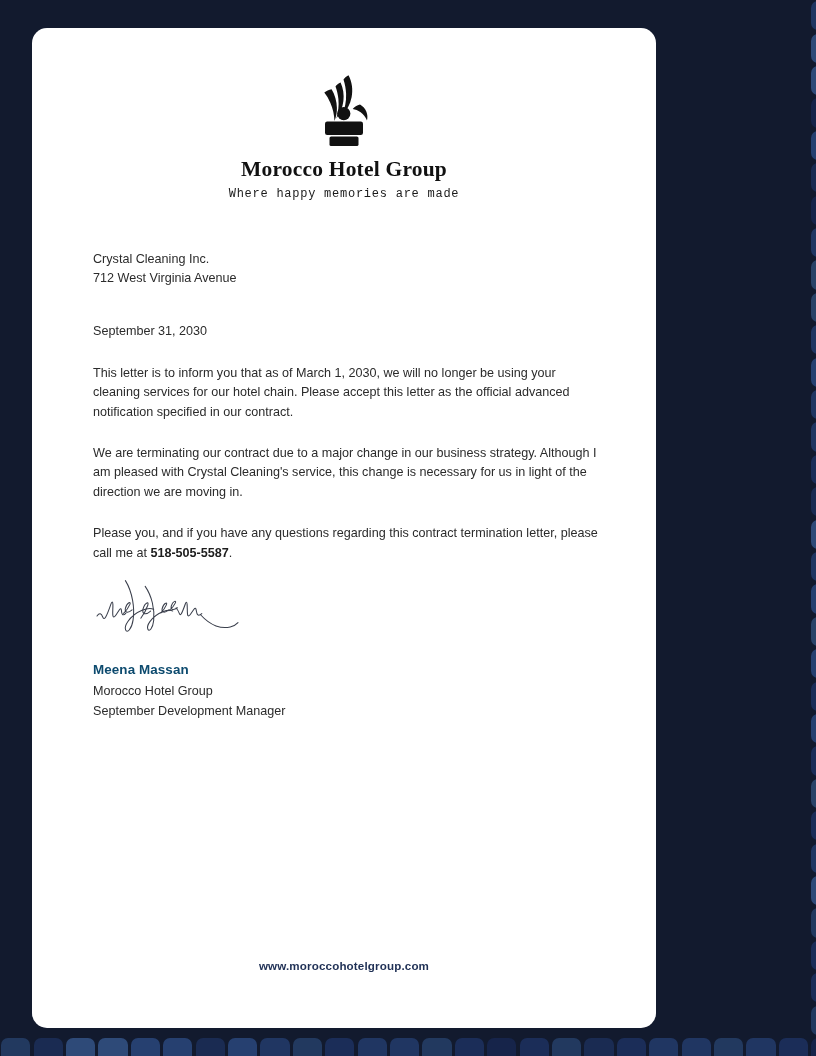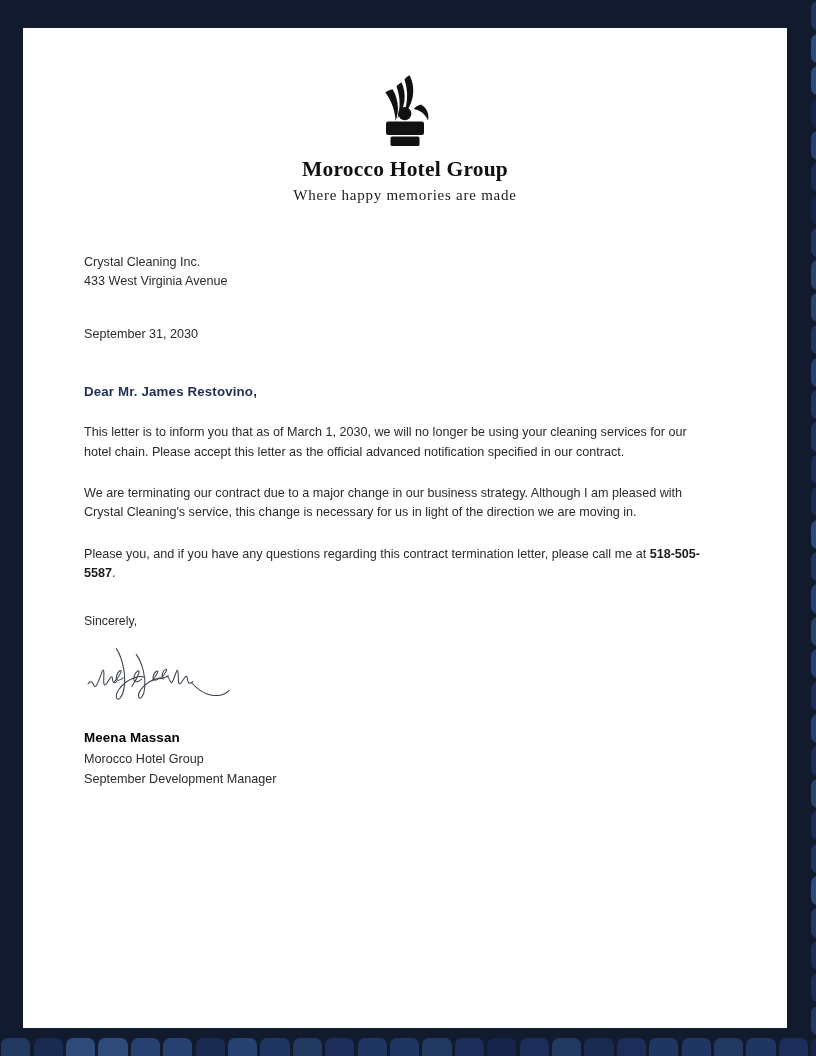--- a/index.html
+++ b/index.html
@@ -23,27 +23,28 @@
     z-index: 0;
   }
   .tile {
     position: absolute;
     border-radius: 7px;
   }
 
   
   .page {
     position: absolute;
-    left: 23px;
+    left: 32px;
     top: 28px;
-    width: 764px;
+    width: 624px;
     height: 1000px;
     background: #ffffff;
     z-index: 2;
     overflow: hidden;
+    border-radius: 15px;
   }
 
   
   .letterhead {
     padding-top: 44px;
     text-align: center;
   }
   .logo-mark {
     width: 68px;
     height: 78px;
@@ -52,22 +53,22 @@
   }
   .logo-name {
     font-family: "Liberation Serif", serif;
     font-weight: bold;
     font-size: 21.5px;
     color: #111111;
     letter-spacing: .2px;
     line-height: 1.1;
   }
   .logo-tagline {
-    font-family: Liberation Serif, serif;
-    font-size: 15px;
+    font-family: Liberation Mono, monospace;
+    font-size: 12px;
     color: #1a1a1a;
     letter-spacing: .75px;
     margin-top: 5px;
     text-align: center;
   }
 
   
   .body-area {
     padding: 0 50px 0 61px;
     margin-top: 49px;
@@ -102,21 +103,21 @@
     width: 150px;
     height: 62px;
     display: block;
     margin: 9px 0 0 2px;
   }
 
   .signer { margin-top: 26px; line-height: 20px; }
   .signer-name {
     font-weight: bold;
     font-size: 13.4px;
-    color: #000000;
+    color: #0c4a6e;
     letter-spacing: .1px;
     margin-bottom: 1px;
   }
   .signer-line { font-size: 12.6px; color: #2b2b2b; }
 
   
   .page-footer {
     position: absolute;
     left: 0;
     right: 0;
@@ -207,33 +208,31 @@
       </g>
     </svg>
     <div class="logo-name">Morocco Hotel Group</div>
     <div class="logo-tagline">Where happy memories are made</div>
   </header>
 
   <section class="body-area">
 
     <div class="recipient">
       <div>Crystal Cleaning Inc.</div>
-      <div>433 West Virginia Avenue</div>
+      <div>712 West Virginia Avenue</div>
     </div>
 
     <div class="letter-date">September 31, 2030</div>
 
-    <div class="salutation">Dear Mr. James Restovino,</div>
 
     <p class="para">This letter is to inform you that as of March 1, 2030, we will no longer be using your cleaning services for our hotel chain. Please accept this letter as the official advanced notification specified in our contract.</p>
     <p class="para">We are terminating our contract due to a major change in our business strategy. Although I am pleased with Crystal Cleaning's service, this change is necessary for us in light of the direction we are moving in.</p>
 
     <p class="para"><span>Please you, and if you have any questions regarding this contract termination letter, please call me at </span><b>518-505-5587</b><span>.</span></p>
 
-    <div class="closing">Sincerely,</div>
 
     <svg class="signature-mark" viewBox="0 0 150 62">
       <g fill="none" stroke="#3a3f4c" stroke-width="1.05" stroke-linecap="round" stroke-linejoin="round">
         <path d="M2 44c2.5-3.6 4.4-2.4 5.6.7.9 2.3 1.9 2.6 3.1.4 1.6-2.9 3.4-7.6 5.2-12.9 1-3 1.9-3 2 .3.1 3.6-.4 7.6-.1 10.6.2 2.2 1.3 2.4 2.6.6 1.5-2 2.9-4.5 4.2-6.2 1-1.3 1.7-.9 1.8.7.1 1.9.3 3.6 1.1 4.3 1 .8 2.3-.1 3.4-1.4"></path>
         <path d="M28.6 41.4c2.6-2.7 5.1-6.2 6.3-9 .6-1.5.1-2.3-1-1.7-1.4.8-2.9 3.2-3.5 5.7-.5 2.2.1 3.6 1.6 3.8 1.6.2 3.5-.9 5.1-2.3"></path>
         <path d="M30.4 8.6c3.6 5.7 5.9 12.6 7.2 19.8 1.2 6.6 1.4 13.4.5 19.4-.6 4.1-1.9 7.6-3.7 9.9-1.5 1.9-3.1 2-3.8.2-.8-2 .1-5.3 2.3-8.4 3.3-4.8 8.6-8.9 14.2-11.2 4.4-1.8 8.6-2.2 11.6-1"></path>
         <path d="M45.8 46.2c2.9-3.8 5.5-8.6 6.9-12.7.7-2.1.3-3.1-.8-2.6-1.5.7-3.2 3.5-3.9 6.3-.6 2.5 0 4.2 1.7 4.5 1.8.3 4-.9 5.9-2.6"></path>
         <path d="M50.2 14.4c3.2 4.6 5.7 10.4 7.2 16.6 1.4 5.9 1.9 12.1 1.3 17.5-.4 3.6-1.4 6.6-2.8 8.5-1.2 1.6-2.5 1.6-3.1 0-.7-1.8.2-4.7 2.1-7.4 3-4.2 7.8-7.9 12.9-9.9 3.8-1.5 7.4-1.8 10-.8"></path>
         <path d="M66 40.8c2.2-2.4 4.3-5.4 5.4-7.9.6-1.4.2-2.2-.8-1.7-1.3.6-2.8 3-3.4 5.3-.5 2 0 3.4 1.5 3.6 1.6.2 3.5-.9 5.2-2.3"></path>
         <path d="M74 38.6c2.8-2.1 5.2-5.1 6.4-7.7.6-1.4.1-2-.9-1.5-1.2.6-2.6 2.6-3.2 4.6-.5 1.8-.1 3.1 1.3 3.4 1.4.3 3.2-.5 4.8-1.6"></path>
@@ -243,14 +242,15 @@
     </svg>
 
     <div class="signer">
       <div class="signer-name">Meena Massan</div>
       <div class="signer-line">Morocco Hotel Group</div>
       <div class="signer-line">September Development Manager</div>
     </div>
 
   </section>
 
+  <div class="page-footer">www.moroccohotelgroup.com</div>
 
 </div>
 
 </body></html>

